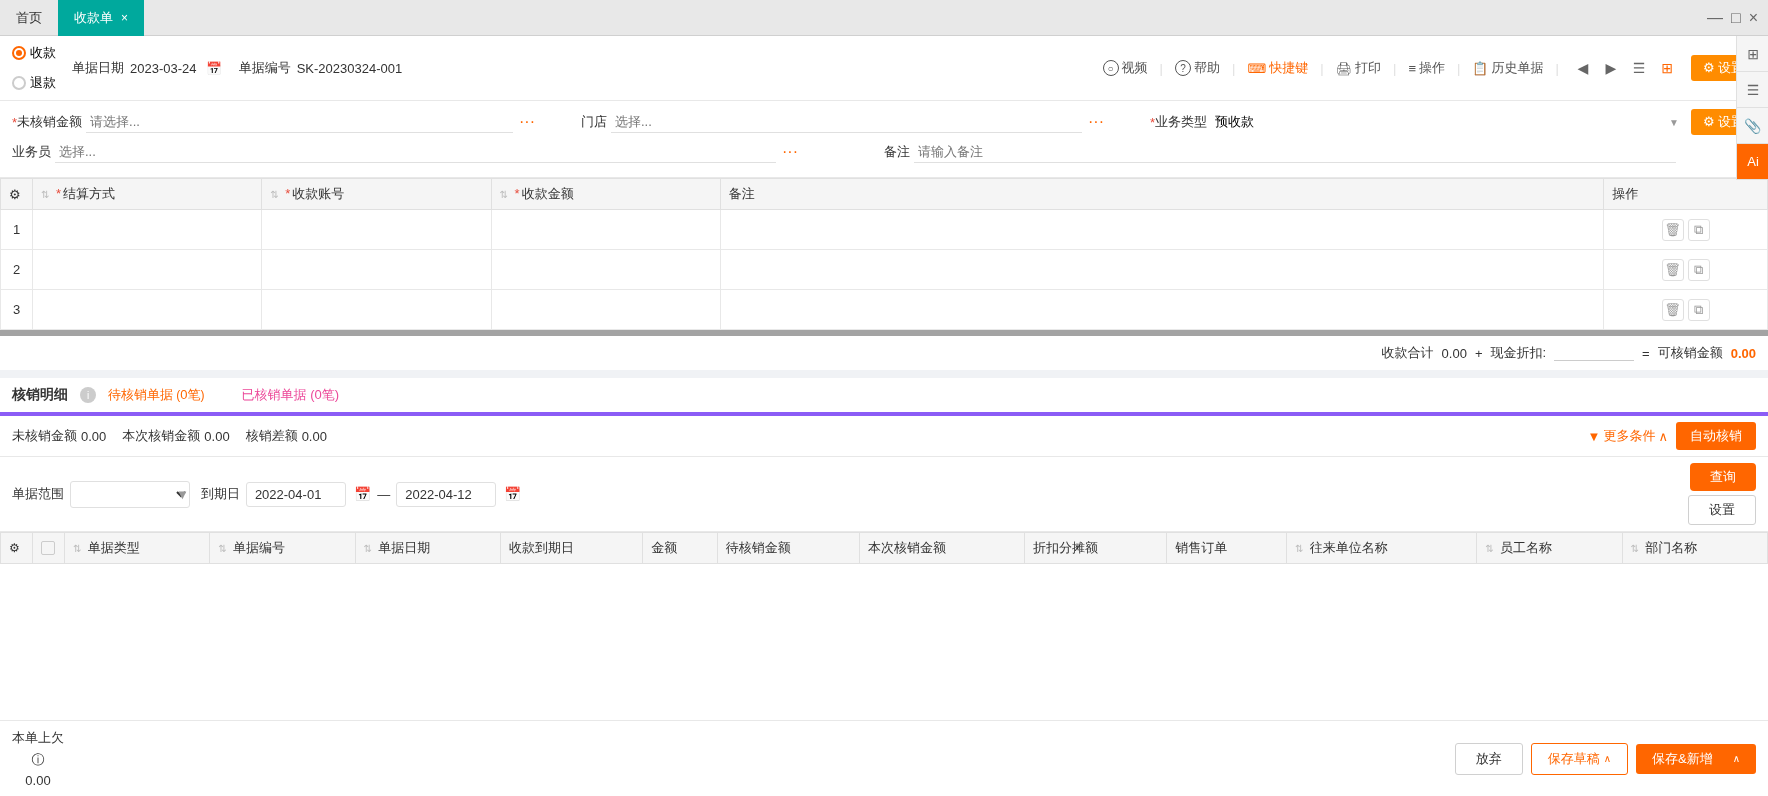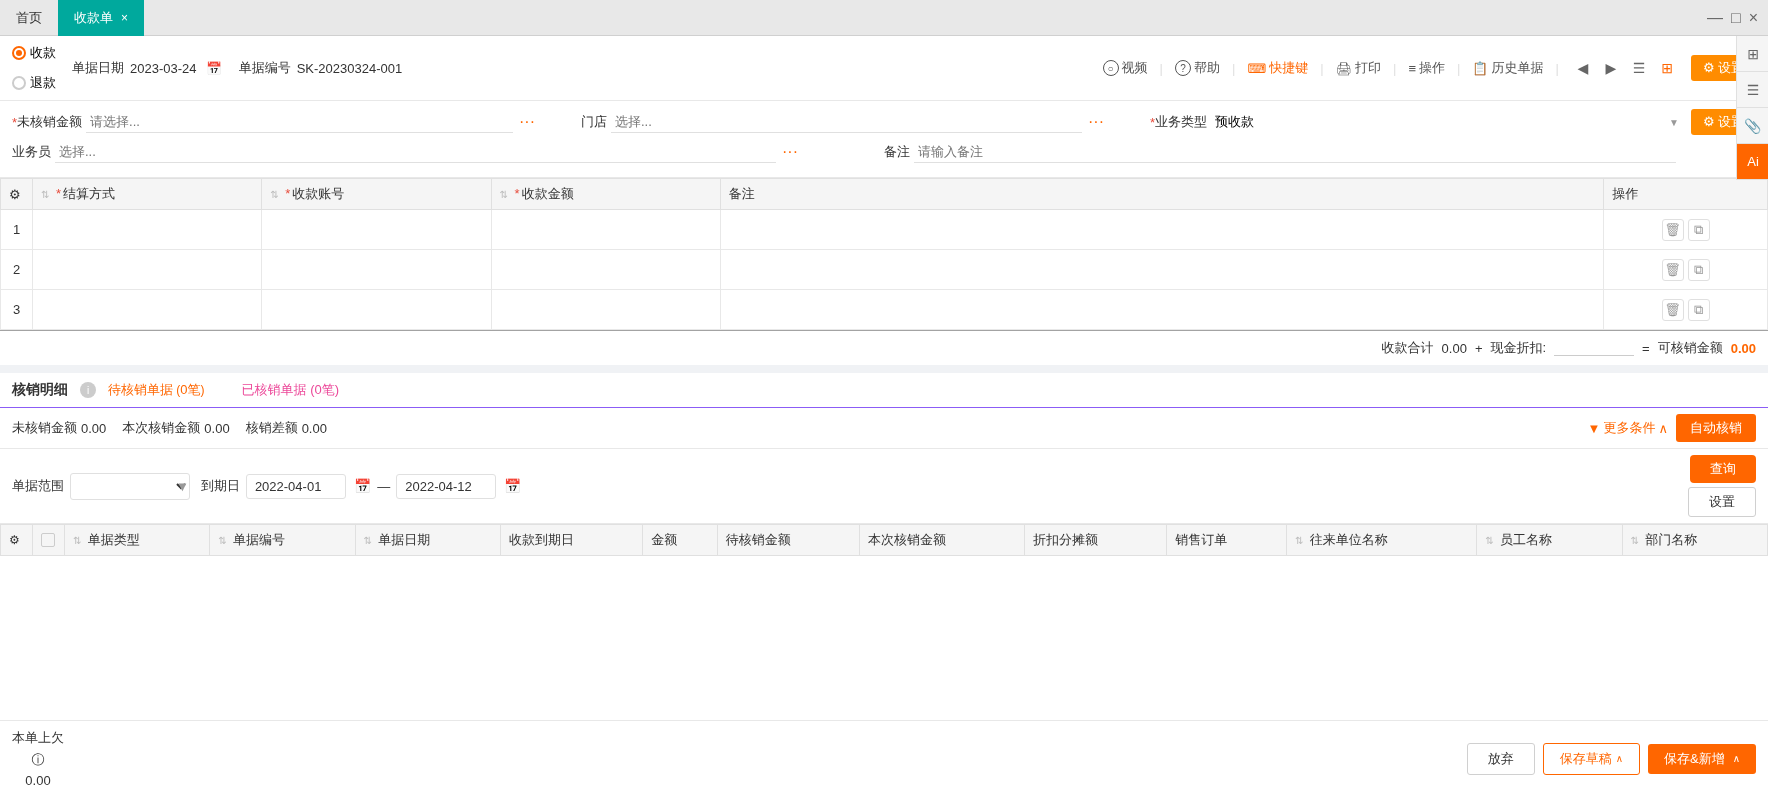--- a/index.html
+++ b/index.html
@@ -73,29 +73,29 @@
     }
     .table-settings { width: 32px; text-align: center; }
     .col-required::before { content: '*'; color: #e74c3c; margin-right: 2px; }
     .sort-icon { color: #bbb; font-size: 10px; margin-right: 3px; }
     .action-icons { display: flex; gap: 4px; justify-content: center; }
     .action-icon { width: 22px; height: 22px; display: flex; align-items: center; justify-content: center; cursor: pointer; color: #999; border: 1px solid #e0e0e0; border-radius: 3px; }
 
     
     .summary-row {
       display: flex; align-items: center; justify-content: flex-end;
-      padding: 8px 12px; background: #fff; border-top: 1px solid #a3a3a3;
+      padding: 8px 12px; background: #fff; border-top: 6px solid #a3a3a3;
       gap: 8px; color: #333; border-bottom: 8px solid #f0f2f5;
     }
     .summary-highlight { color: #f60; font-weight: bold; }
     .summary-input { border: none; border-bottom: 1px solid #ccc; width: 80px; text-align: right; outline: none; }
 
     
     .reconciliation-section { background: #fff; flex: 1; overflow: hidden; display: flex; flex-direction: column; }
-    .recon-header { display: flex; align-items: center; padding: 8px 12px; border-bottom: 1px solid #8b5cf6; gap: 12px; }
+    .recon-header { display: flex; align-items: center; padding: 8px 12px; border-bottom: 4px solid #8b5cf6; gap: 12px; }
     .recon-title { font-size: 14px; font-weight: bold; color: #333; }
     .info-icon { width: 16px; height: 16px; border-radius: 50%; background: #ccc; color: #fff; display: flex; align-items: center; justify-content: center; font-size: 10px; cursor: pointer; }
     .recon-tab { color: #f60; cursor: pointer; font-size: 12px; }
     .recon-summary { display: flex; align-items: center; gap: 16px; padding: 6px 12px; border-bottom: 1px solid #e8e8e8; }
     .recon-summary-item { display: flex; align-items: center; gap: 4px; color: #333; font-size: 13px; }
     .recon-right { margin-left: auto; display: flex; align-items: center; gap: 8px; }
     .filter-btn { display: flex; align-items: center; gap: 3px; color: #f60; cursor: pointer; font-size: 12px; }
     .auto-btn { background: #f60; color: #fff; border: none; padding: 5px 14px; border-radius: 3px; cursor: pointer; font-size: 13px; }
 
     
@@ -129,21 +129,21 @@
 
     
     .footer {
       display: flex; align-items: center; padding: 8px 12px;
       background: #fff; border-top: 1px solid #e8e8e8; gap: 16px;
     }
     .footer-info { display: flex; align-items: center; gap: 4px; color: #333; flex-direction: column; }
     .footer-right { margin-left: auto; display: flex; align-items: center; gap: 8px; }
     .discard-btn { background: #fff; color: #333; border: 1px solid #d0d0d0; padding: 6px 20px; border-radius: 3px; cursor: pointer; font-size: 13px; }
     .save-draft-btn { background: #fff; color: #f60; border: 1px solid #f60; padding: 6px 16px; border-radius: 3px; cursor: pointer; font-size: 13px; display: flex; align-items: center; gap: 4px; }
-    .save-new-btn { background: #f60; color: #fff; border: none; padding: 6px 16px; border-radius: 3px; cursor: pointer; font-size: 13px; display: flex; align-items: center; gap: 8px; }
+    .save-new-btn { background: #f60; color: #fff; border: none; padding: 6px 16px; border-radius: 3px; cursor: pointer; font-size: 13px; display: flex; align-items: center; gap: 20px; }
     .dropdown-arrow { font-size: 10px; }
 
     
     .right-sidebar {
       position: fixed; right: 0; top: 36px; width: 32px;
       display: flex; flex-direction: column; background: #f5f5f5;
       border-left: 1px solid #e0e0e0; gap: 0;
     }
     .sidebar-icon { width: 32px; height: 36px; display: flex; align-items: center; justify-content: center; cursor: pointer; color: #666; border-bottom: 1px solid #e0e0e0; font-size: 14px; }
     .sidebar-icon.active { background: #f60; color: #fff; }

